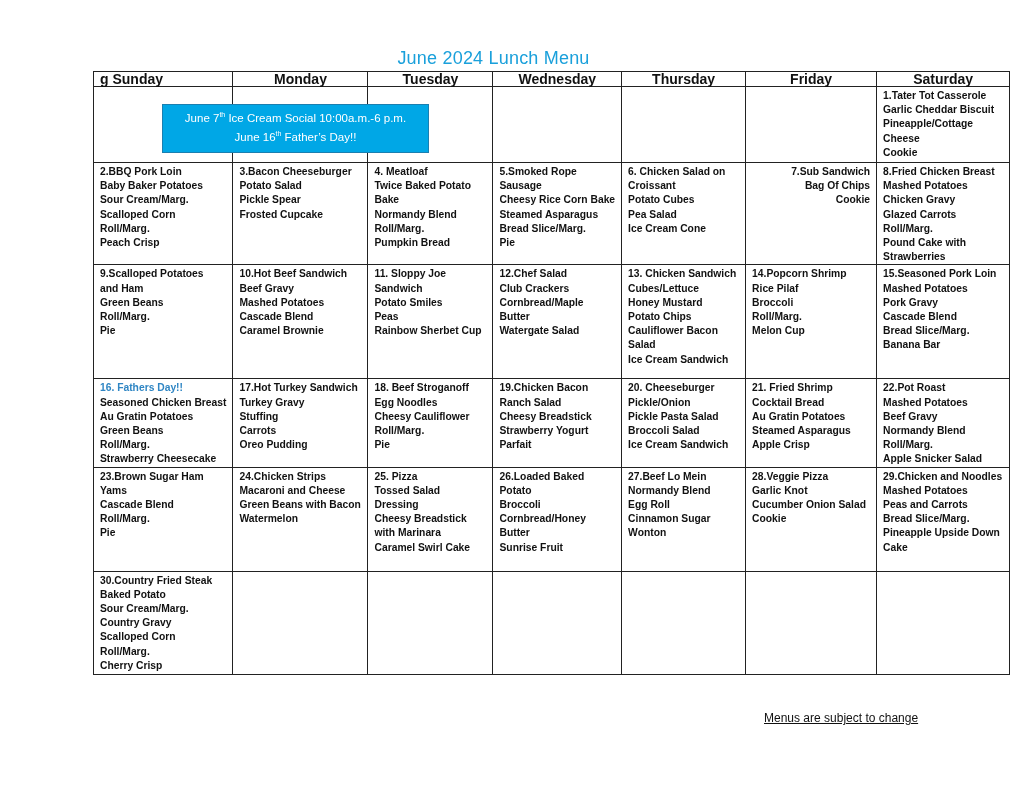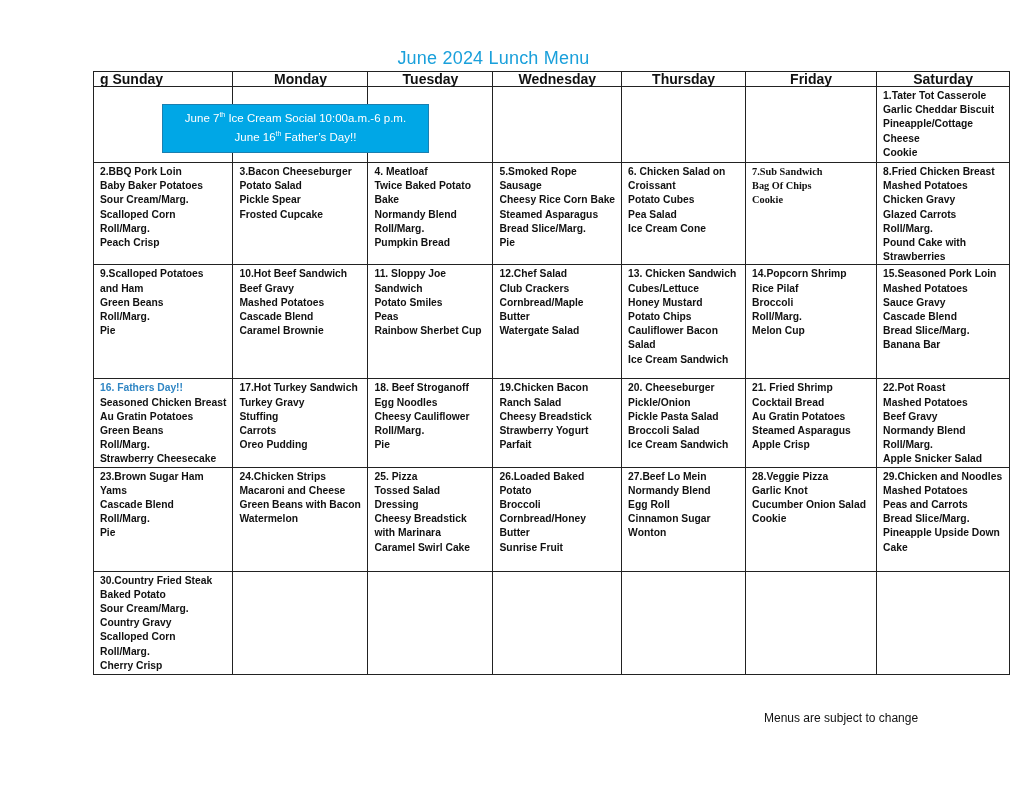--- a/index.html
+++ b/index.html
@@ -3,26 +3,26 @@
 <meta charset="utf-8">
 <style>
   html, body { margin: 0; padding: 0; background: #ffffff; }
   body { width: 1024px; height: 791px; position: relative; overflow: hidden; font-family: "Liberation Sans", "DejaVu Sans", sans-serif; color: #111; }
   .title { position: absolute; left: 0; width: 987px; top: 48px; text-align: center; font-size: 18px; color: #1aa0db; letter-spacing: 0.2px; }
   table.menu { position: absolute; left: 93px; top: 71px; border-collapse: collapse; table-layout: fixed; }
   table.menu th, table.menu td { border: 1.3px solid #222; padding: 0; vertical-align: top; }
   table.menu th { height: 14px; font-size: 14px; font-weight: bold; text-align: center; line-height: 14px; }
   table.menu th.sun { text-align: left; padding-left: 6px; }
   td .cell { padding: 2px 6px 0 6px; font-size: 10.3px; font-weight: bold; line-height: 14.2px; white-space: nowrap; }
-  td .cell.center { text-align: left; font-family: Liberation Serif, serif; }
+  td .cell.center { text-align: right; }
   .line { display: block; }
   .line.blue { color: #2f86c4; }
   .banner { position: absolute; left: 162px; top: 104px; width: 267px; height: 49px; background: #00a7e6; border: 1px solid #1b7fb0; box-sizing: border-box; color: #ffffff; font-size: 11.5px; text-align: center; line-height: 19px; padding-top: 4px; }
   .banner sup { font-size: 7px; vertical-align: 5px; line-height: 0; }
-  .footer { position: absolute; left: 764px; top: 711px; font-size: 12px; color: #111; }
+  .footer { position: absolute; left: 764px; top: 711px; font-size: 12px; color: #111; text-decoration: underline; }
 </style>
 </head>
 <body>
 
 <div class="title">June 2024 Lunch Menu</div>
 
 <table class="menu">
   <colgroup>
     <col style="width:135px">
       <col style="width:135px">
@@ -194,21 +194,21 @@
             <span class="line">Rice Pilaf</span>
             <span class="line">Broccoli</span>
             <span class="line">Roll/Marg.</span>
             <span class="line">Melon Cup</span>
           </div>
         </td>
         <td>
           <div class="cell">
             <span class="line">15.Seasoned Pork Loin</span>
             <span class="line">Mashed Potatoes</span>
-            <span class="line">Sauce Gravy</span>
+            <span class="line">Pork Gravy</span>
             <span class="line">Cascade Blend</span>
             <span class="line">Bread Slice/Marg.</span>
             <span class="line">Banana Bar</span>
           </div>
         </td>
       </tr>
       <tr style="height: 86px;">
         <td>
           <div class="cell">
             <span class="line blue">16. Fathers Day!!</span>

